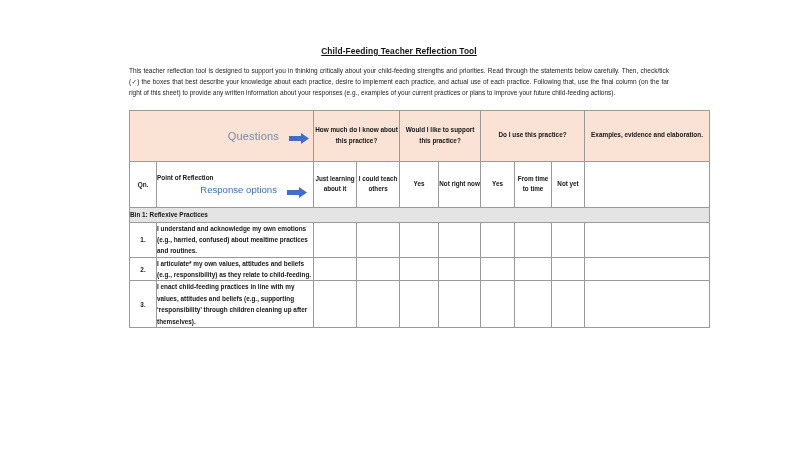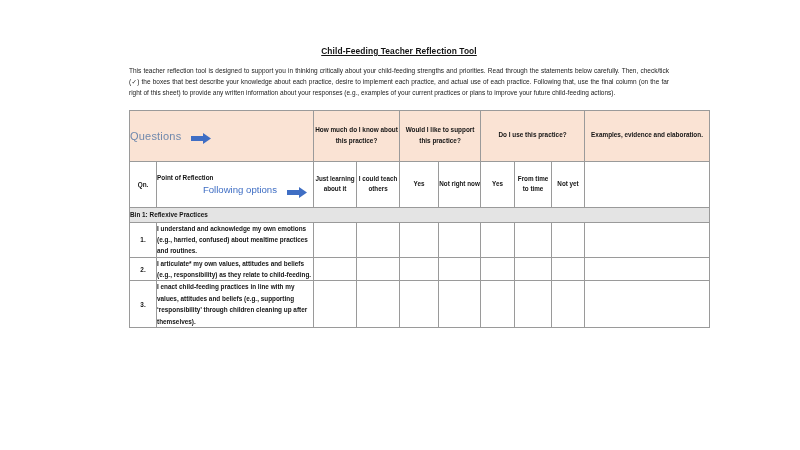--- a/index.html
+++ b/index.html
@@ -66,20 +66,21 @@
     height: 50px;
   }
   .hdr-q {
     text-align: right;
     padding-right: 8px;
     vertical-align: middle;
   }
   .q-wrap {
     display: flex;
     align-items: center;
+    justify-content: flex-end;
     gap: 10px;
     padding-right: 4px;
   }
   .q-label {
     font-size: 11px;
     color: #7089ad;
     font-weight: normal;
     letter-spacing: 0.2px;
   }
   .hdr-group {
@@ -213,21 +214,21 @@
         <td class="hdr hdr-group" colspan="2">Would I like to support this practice?</td>
         <td class="hdr hdr-group" colspan="3">Do I use this practice?</td>
         <td class="hdr hdr-group">Examples, evidence and elaboration.</td>
       </tr>
 
       <tr class="sub">
         <td class="sub-qn">Qn.</td>
         <td class="sub-por">
           <div class="por-top">Point of Reflection</div>
           <div class="por-bot">
-            <span class="resp-label">Following options</span>
+            <span class="resp-label">Response options</span>
             <span class="arrow">
               <svg width="20" height="11" viewBox="0 0 20 11" xmlns="http://www.w3.org/2000/svg">
                 <path d="M0 3 H12 V0 L20 5.5 L12 11 V8 H0 Z" fill="#3f6ec4"></path>
               </svg>
             </span>
           </div>
         </td>
         <td class="sub-opt">Just learning about it</td>
         <td class="sub-opt">I could teach others</td>
         <td class="sub-opt">Yes</td>

